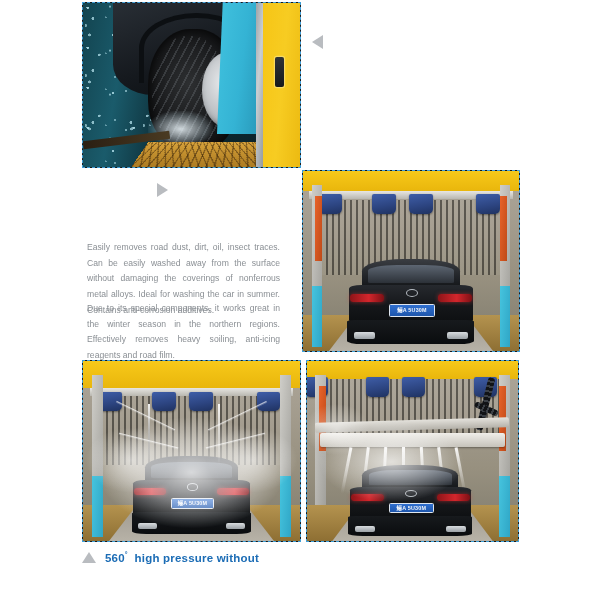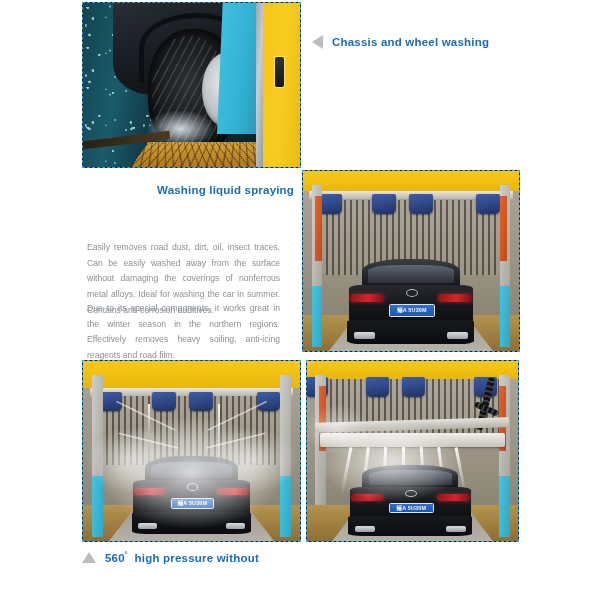--- a/index.html
+++ b/index.html
@@ -197,25 +197,23 @@
       <div class="grate"></div>
       <div class="cyan"></div>
       <div class="postgap"></div>
       <div class="yellow"></div>
       <div class="handle"></div>
     </div>
   </div>
 
   <div class="headrow" style="left:312px;top:35px;">
     <div class="tri tri-left"></div>
-    <div class="h-title">Chassis and wheel washing</div>
   </div>
 
   <div class="headrow" style="left:157px;top:183px;">
-    <div class="h-title">Washing liquid spraying</div>
     <div class="tri tri-right"></div>
   </div>
   <div class="body-txt" style="left:87px;top:301px;width:193px;">Due to its special components, it works great in the winter season in the northern regions. Effectively removes heavy soiling, anti-icing reagents and road film.</div>
   <div class="body-txt" style="left:87px;top:240px;width:193px;">Easily removes road dust, dirt, oil, insect traces. Can be easily washed away from the surface without damaging the coverings of nonferrous metal alloys. Ideal for washing the car in summer. Contains anti-corrosion additives.</div>
 
   <div class="frame" style="left:302px;top:170px;width:218px;height:182px;">
     <div class="photo bay">
       <div class="wall"></div>
       <div class="curtain"></div>
       <div class="toprail"></div>

